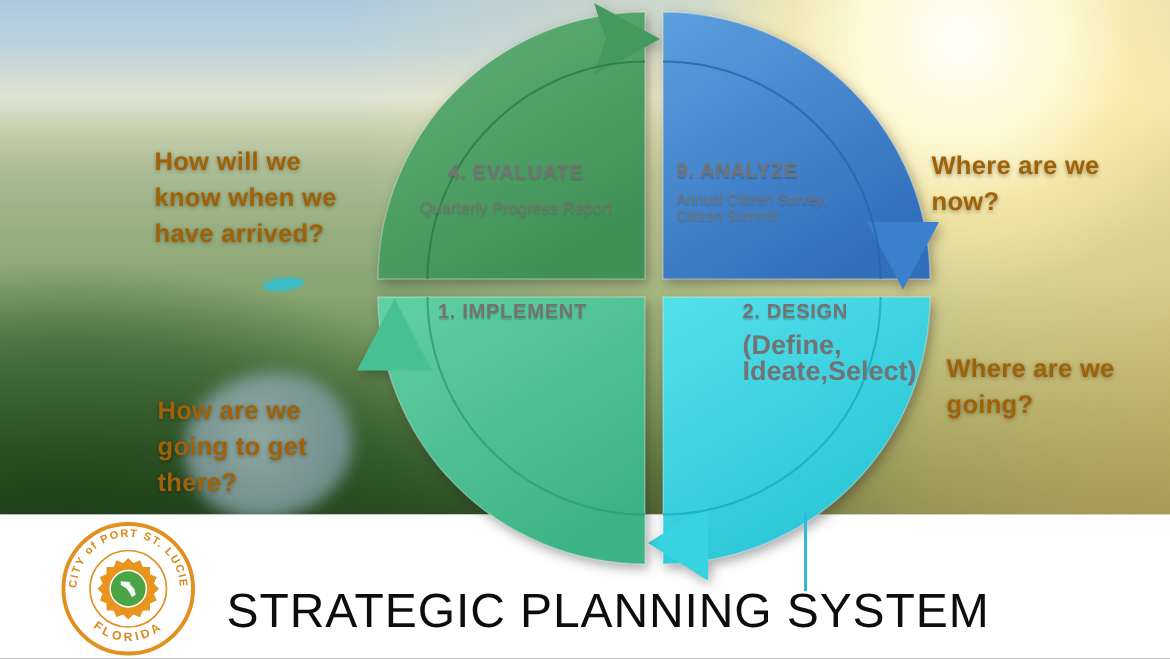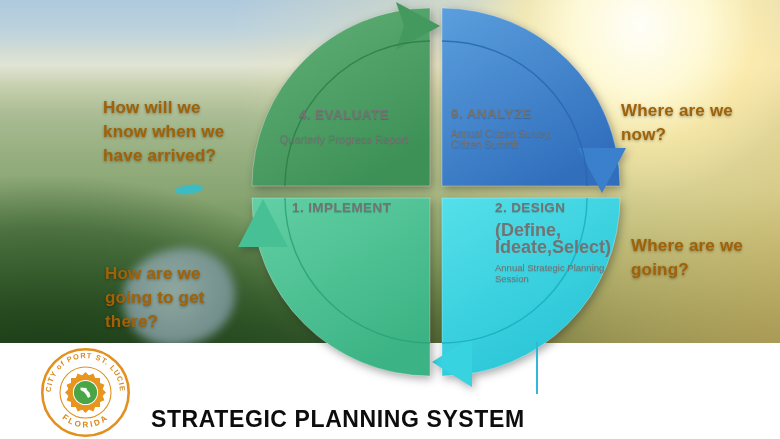--- a/index.html
+++ b/index.html
@@ -52,22 +52,22 @@
   .lbl-analyze{left:451px;top:106px;width:160px;}
   .lbl-analyze .qd-details{font-size:10px;line-height:10.5px;margin-top:8px;}
   .lbl-implement{left:292px;top:200px;width:150px;}
   .lbl-implement .qd-details{font-size:14px;line-height:16px;margin-top:6px;}
   .lbl-design{left:447px;top:200px;width:145px;margin-left:48px;}
   .lbl-design .qd-sub{font-weight:bold;font-size:18px;line-height:17px;margin-top:7px;white-space:pre-line;}
   .lbl-design .qd-details{font-size:9.5px;line-height:10.5px;margin-top:7px;}
   
   .logo{position:absolute;left:39px;top:346px;width:93px;height:93px;}
   .main-title{
-    position:absolute;left:151px;top:406px;color:#0d0d0d;
-    font-weight:bold;font-size:23px;letter-spacing:.6px;
+    position:absolute;left:151px;top:389px;color:#0d0d0d;
+    font-weight:normal;font-size:32px;letter-spacing:.6px;
   }
 </style>
 </head>
 <body>
 
 <div class="slide">
 
   <div class="photo">
     <div class="pond"></div>
     <div class="teal-swoosh"></div>
@@ -142,22 +142,20 @@
     <div class="qd-details">Annual Citizen Survey,
 Citizen Summit</div>
   </div>
   <div class="qd-label lbl-implement">
     <div class="qd-step">1. IMPLEMENT</div>
   </div>
   <div class="qd-label lbl-design">
     <div class="qd-step">2. DESIGN</div>
     <div class="qd-sub">(Define,
 Ideate,Select)</div>
-    <div class="qd-details">Annual Strategic Planning
- Session</div>
   </div>
 
   <svg class="logo" viewBox="-46.5 -46.5 93 93">
     <defs>
       <path id="arcTop" d="M -32.7 11 A 34.5 34.5 0 1 1 32.7 11" fill="none"></path>
       <path id="arcBot" d="M -26 23 A 34.5 34.5 0 0 0 26 23" fill="none"></path>
     </defs>
     <circle r="43.2" fill="#ffffff" stroke="#e2901f" stroke-width="2.6"></circle>
     <circle r="25.5" fill="none" stroke="#e2901f" stroke-width="1.1"></circle>
     <g fill="#e8951f">

